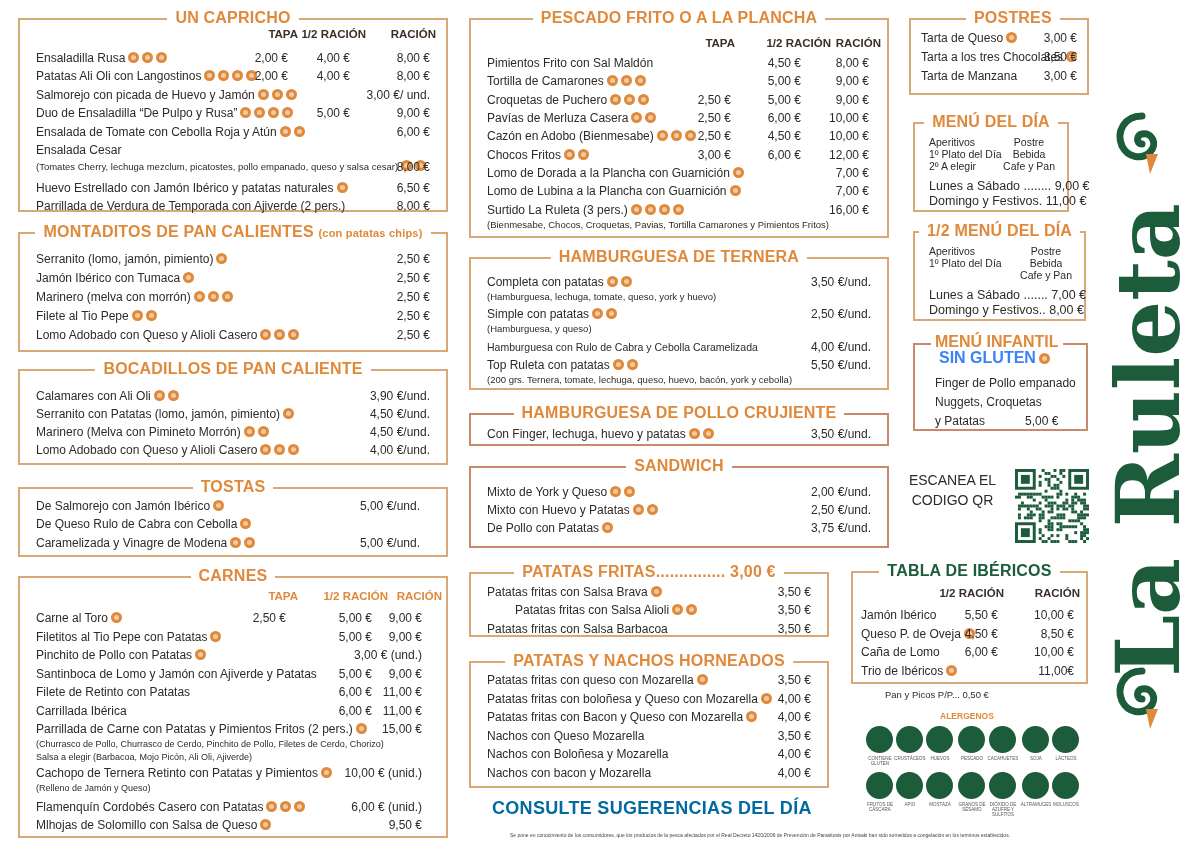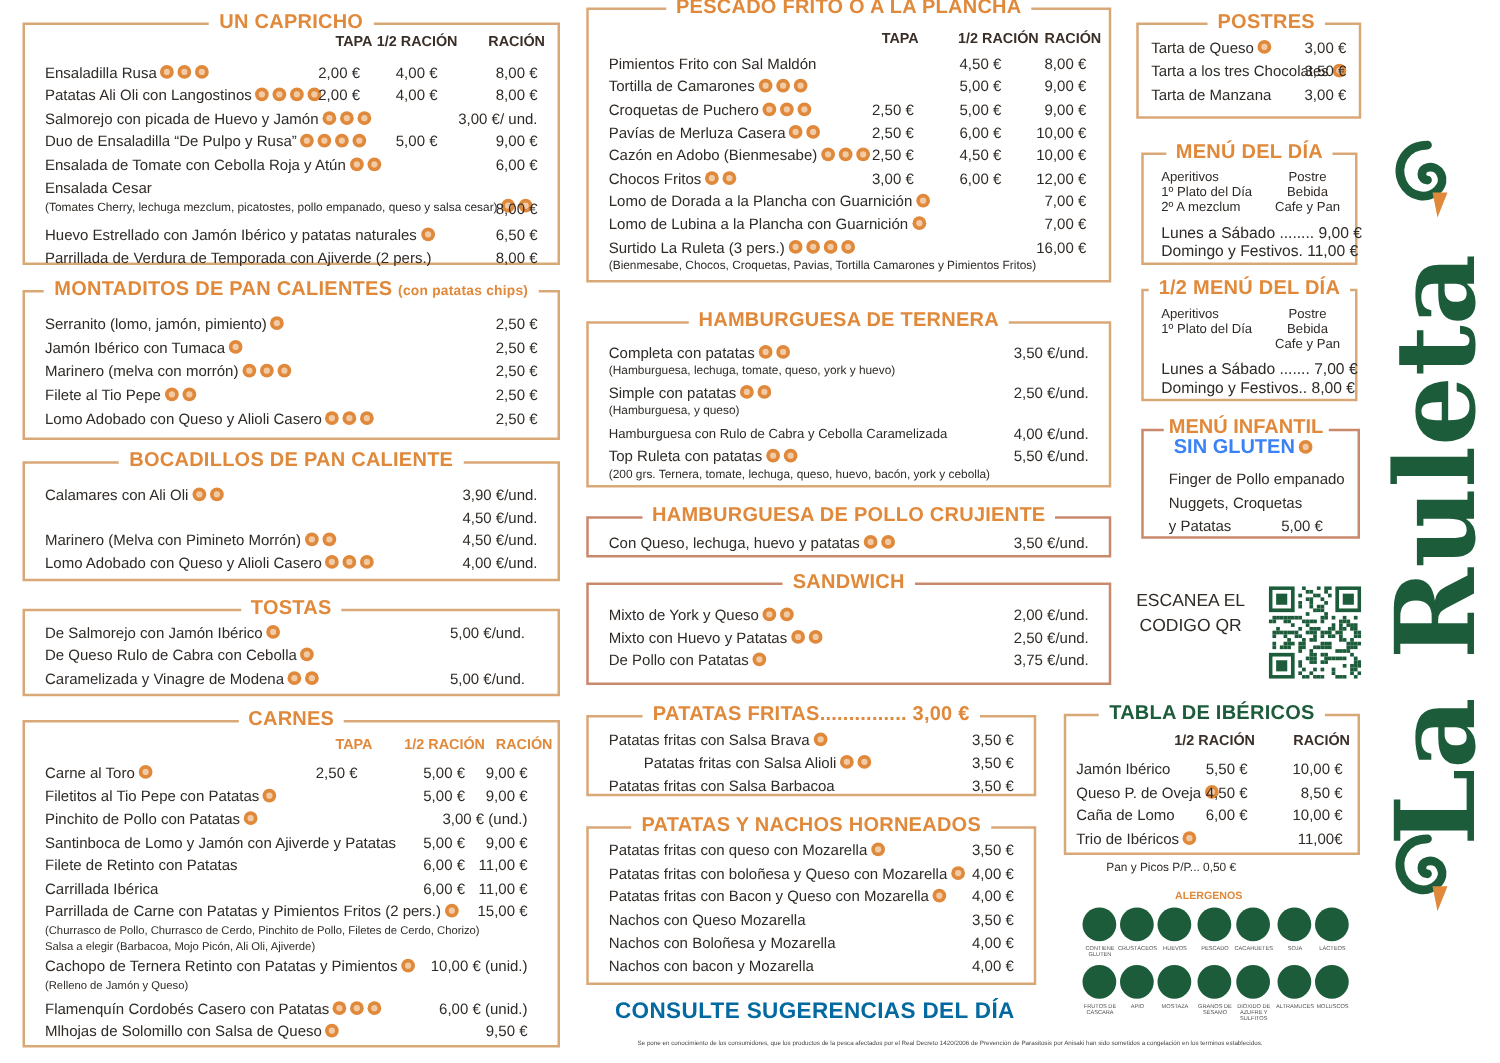--- a/index.html
+++ b/index.html
@@ -120,20 +120,21 @@
         <span class="c" style="right: 6px;">2,50 €</span>
       </div>
     </div>
     <div class="box" style="left: 18px; top: 369px; width: 430px; height: 96px;">
       <div class="box-title"><span><b>BOCADILLOS DE PAN CALIENTE</b></span></div>
       <div class="row" style="top: 16px;">
         <span class="name"><span>Calamares con Ali Oli</span><span class="al"></span><span class="al"></span></span>
         <span class="c" style="right: 6px;">3,90 €/und.</span>
       </div>
       <div class="row" style="top: 34px;">
+        <span class="name"><span>Serranito con Patatas  (lomo, jamón, pimiento)</span><span class="al"></span></span>
         <span class="c" style="right: 6px;">4,50 €/und.</span>
       </div>
       <div class="row" style="top: 52px;">
         <span class="name"><span>Marinero (Melva con Pimineto Morrón)</span><span class="al"></span><span class="al"></span></span>
         <span class="c" style="right: 6px;">4,50 €/und.</span>
       </div>
       <div class="row" style="top: 70px;">
         <span class="name"><span>Lomo Adobado con Queso y Alioli Casero</span><span class="al"></span><span class="al"></span><span class="al"></span></span>
         <span class="c" style="right: 6px;">4,00 €/und.</span>
       </div>
@@ -201,21 +202,21 @@
       <div class="sub" style="top: 204px; font-size: 9px;">(Relleno de Jamón y Queso)</div>
       <div class="row" style="top: 220px;">
         <span class="name"><span>Flamenquín Cordobés Casero con Patatas</span><span class="al"></span><span class="al"></span><span class="al"></span></span>
         <span class="c" style="right: 14px;">6,00 € (unid.)</span>
       </div>
       <div class="row" style="top: 238px;">
         <span class="name"><span>Mlhojas de Solomillo con Salsa de Queso</span><span class="al"></span></span>
         <span class="c" style="right: 14px;">9,50 €</span>
       </div>
     </div>
-    <div class="box" style="left: 469px; top: 6px; width: 420px; height: 220px;">
+    <div class="box" style="left: 469px; top: 18px; width: 420px; height: 220px;">
       <div class="box-title"><span><b>PESCADO FRITO O A LA PLANCHA</b></span></div>
       <div class="hdr" style="top: 17px; right: 152px;">TAPA</div>
       <div class="hdr" style="top: 17px; right: 56px;">1/2 RACIÓN</div>
       <div class="hdr" style="top: 17px; right: 6px;">RACIÓN</div>
       <div class="row" style="top: 34px;">
         <span class="name"><span>Pimientos Frito con Sal Maldón</span></span>
         <span class="c" style="right: 76px;">4,50 €</span>
         <span class="c" style="right: 8px;">8,00 €</span>
       </div>
       <div class="row" style="top: 52px;">
@@ -279,21 +280,21 @@
       </div>
       <div class="row" style="top: 97px;">
         <span class="name"><span>Top Ruleta con patatas</span><span class="al"></span><span class="al"></span></span>
         <span class="c" style="right: 6px;">5,50 €/und.</span>
       </div>
       <div class="sub" style="top: 115px; font-size: 9.5px;">(200 grs. Ternera, tomate, lechuga, queso, huevo, bacón, york y cebolla)</div>
     </div>
     <div class="box red" style="left: 469px; top: 413px; width: 420px; height: 33px;">
       <div class="box-title"><span><b>HAMBURGUESA DE POLLO CRUJIENTE</b></span></div>
       <div class="row" style="top: 10px;">
-        <span class="name"><span>Con Queso,  lechuga, huevo y patatas</span><span class="al"></span><span class="al"></span></span>
+        <span class="name"><span>Con Finger,  lechuga, huevo y patatas</span><span class="al"></span><span class="al"></span></span>
         <span class="c" style="right: 6px;">3,50 €/und.</span>
       </div>
     </div>
     <div class="box red" style="left: 469px; top: 466px; width: 420px; height: 82px;">
       <div class="box-title"><span><b>SANDWICH</b></span></div>
       <div class="row" style="top: 15px;">
         <span class="name"><span>Mixto de York y Queso</span><span class="al"></span><span class="al"></span></span>
         <span class="c" style="right: 6px;">2,00 €/und.</span>
       </div>
       <div class="row" style="top: 33px;">
@@ -355,26 +356,26 @@
       </div>
       <div class="row" style="top: 28px; left: 10px; right: 10px;">
         <span class="name"><span>Tarta a los tres Chocolates</span><span class="al"></span></span>
         <span class="c" style="right: 0px;">3,50 €</span>
       </div>
       <div class="row" style="top: 47px; left: 10px; right: 10px;">
         <span class="name"><span>Tarta de Manzana</span></span>
         <span class="c" style="right: 0px;">3,00 €</span>
       </div>
     </div>
-    <div class="box" style="left: 913px; top: 122px; width: 173px; height: 90px;">
+    <div class="box" style="left: 913px; top: 122px; width: 156px; height: 90px;">
       <div class="box-title"><span><b>MENÚ DEL DÍA</b></span></div>
       <div class="menu-small" style="position: absolute; left: 14px; top: 12px;">
         <div>Aperitivos</div>
         <div>1º Plato del Día</div>
-        <div>2º A mezclum</div>
+        <div>2º A elegir</div>
       </div>
       <div class="menu-small" style="position: absolute; right: 12px; top: 12px; text-align: center;">
         <div>Postre</div>
         <div>Bebida</div>
         <div>Cafe y Pan</div>
       </div>
       <div style="position: absolute; left: 14px; top: 55px; font-size: 12.5px; white-space: nowrap;">Lunes a Sábado ........ 9,00  €</div>
       <div style="position: absolute; left: 14px; top: 70px; font-size: 12.5px; white-space: nowrap;">Domingo y Festivos. 11,00 €</div>
     </div>
     <div class="box" style="left: 913px; top: 231px; width: 173px; height: 90px;">

